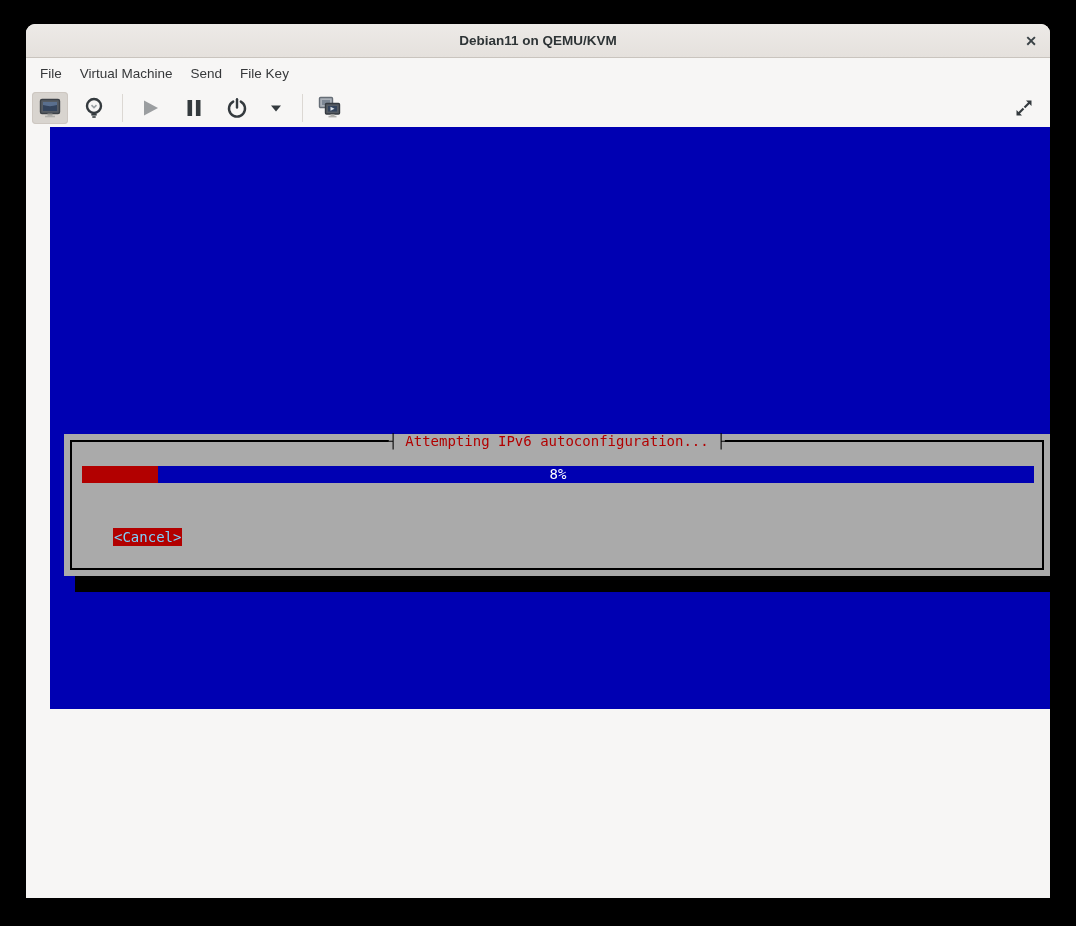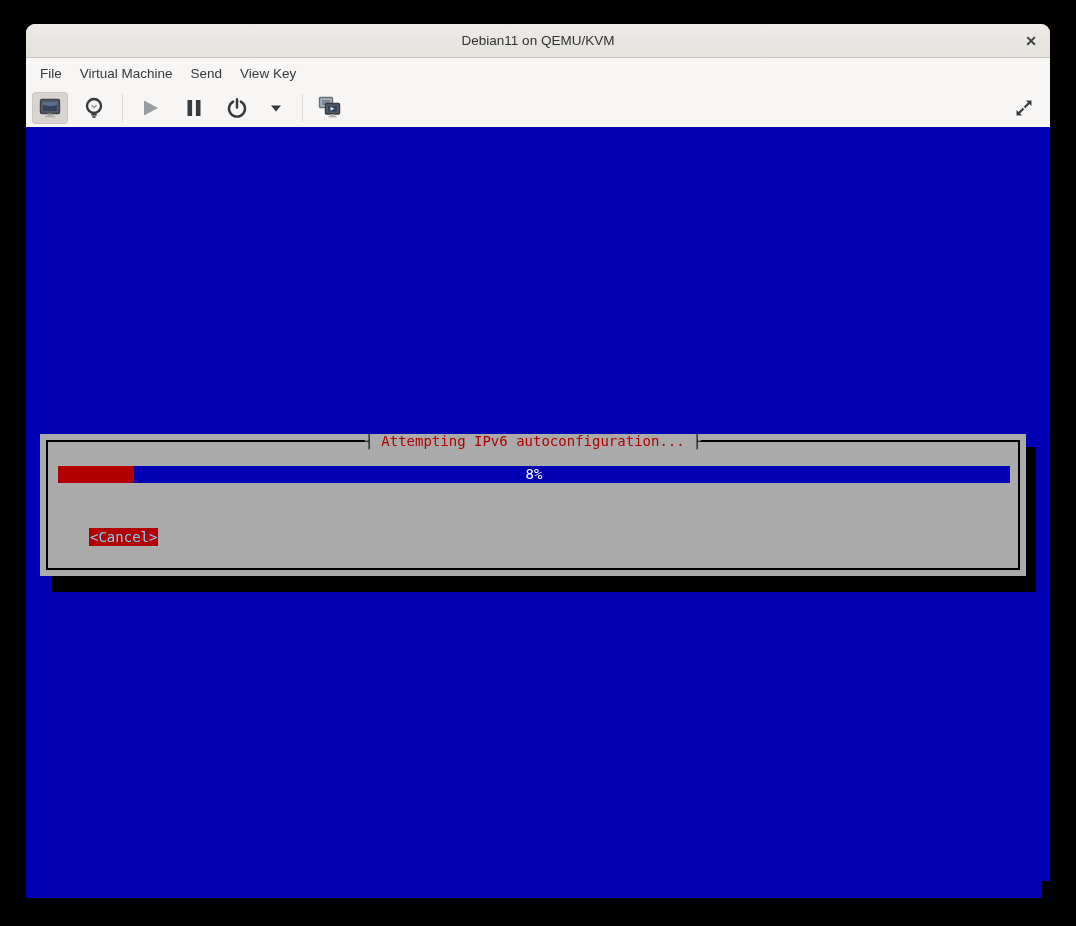--- a/index.html
+++ b/index.html
@@ -8,40 +8,40 @@
          font-family:"Liberation Sans", sans-serif; }
 
   
   .vm-window { position:absolute; left:26px; top:24px; width:1024px; height:874px;
                border-radius:9px 9px 0 0; overflow:hidden;
                box-shadow:0 6px 22px rgba(0,0,0,0.85); background:#f7f6f5; }
 
   .titlebar { height:34px; background:linear-gradient(#edeae7,#e5e1dd);
               border-bottom:1px solid #c9c4be; position:relative;
               display:flex; align-items:center; justify-content:center; }
-  .titlebar .win-title { font-size:13.5px; font-weight:normal; color:#2e3436; }
+  .titlebar .win-title { font-size:13.5px; font-weight:bold; color:#2e3436; }
   .close-btn { position:absolute; right:6px; top:4px; width:26px; height:26px;
                display:flex; align-items:center; justify-content:center;
                font-size:14px; font-weight:bold; color:#3a4246; border-radius:13px;
                cursor:default; }
 
   .menubar { height:31px; background:#f7f6f5; display:flex; align-items:center;
              padding-left:5px; }
   .menu-item { font-size:13.5px; color:#36383a; padding:5px 9px; border-radius:3px; }
 
   .toolbar { height:38px; background:#f7f6f5; display:flex; align-items:center; }
   .tool-btn { height:32px; display:flex; align-items:center; justify-content:center;
               border-radius:4px; }
   .tb-w36 { width:36px; } .tb-w24 { width:24px; }
   .tool-btn.active { background:#d8d4cf; box-shadow:inset 0 0 0 1px #cdc7c1; }
   .tb-sep { width:1px; height:28px; background:#dcd8d3; }
   .spacer { flex:1; }
 
   
-  .screen { position:relative; width:1024px; height:771px; background:#0000b2; }
+  .screen { position:relative; width:1024px; height:582px; background:#0000b2;margin-left:24px; }
 
   .dlg-shadow { position:absolute; left:25px; top:320px; width:985px; height:145px;
                 background:#000; }
   .corner-notch { position:absolute; left:1016px; top:754px; width:8px; height:17px;
                   background:#000; }
 
   .dialog { position:absolute; left:14px; top:307px; width:986px; height:142px;
             background:#aaaaaa; font-family:"DejaVu Sans Mono", monospace; }
   .dlg-border { position:absolute; left:6px; right:6px; top:6px; bottom:6px;
                 border:2px solid #000; }
@@ -71,21 +71,21 @@
 
   <div class="titlebar">
     <span class="win-title">Debian11 on QEMU/KVM</span>
     <span class="close-btn">✕</span>
   </div>
 
   <div class="menubar">
     <span class="menu-item">File</span>
     <span class="menu-item">Virtual Machine</span>
     <span class="menu-item">Send</span>
-    <span class="menu-item">View Key</span>
+    <span class="menu-item">File Key</span>
   </div>
 
   <div class="toolbar">
     <div class="tool-btn tb-w36 active" style="margin-left:6px">
       <span>
         <svg width="24" height="24" viewBox="0 0 24 24">
           <rect x="2.5" y="3.5" width="19" height="14" rx="1.5" fill="#555b63" stroke="#3c4147" stroke-width="1.4"></rect>
           <rect x="5" y="6" width="14" height="9" fill="#33435c"></rect>
           <path d="M5 6 h14 v3 c-5 1.5 -9 1.5 -14 0 z" fill="#5a6f8e"></path>
           <rect x="9.5" y="17.5" width="5" height="2.2" fill="#9b9b98"></rect>

